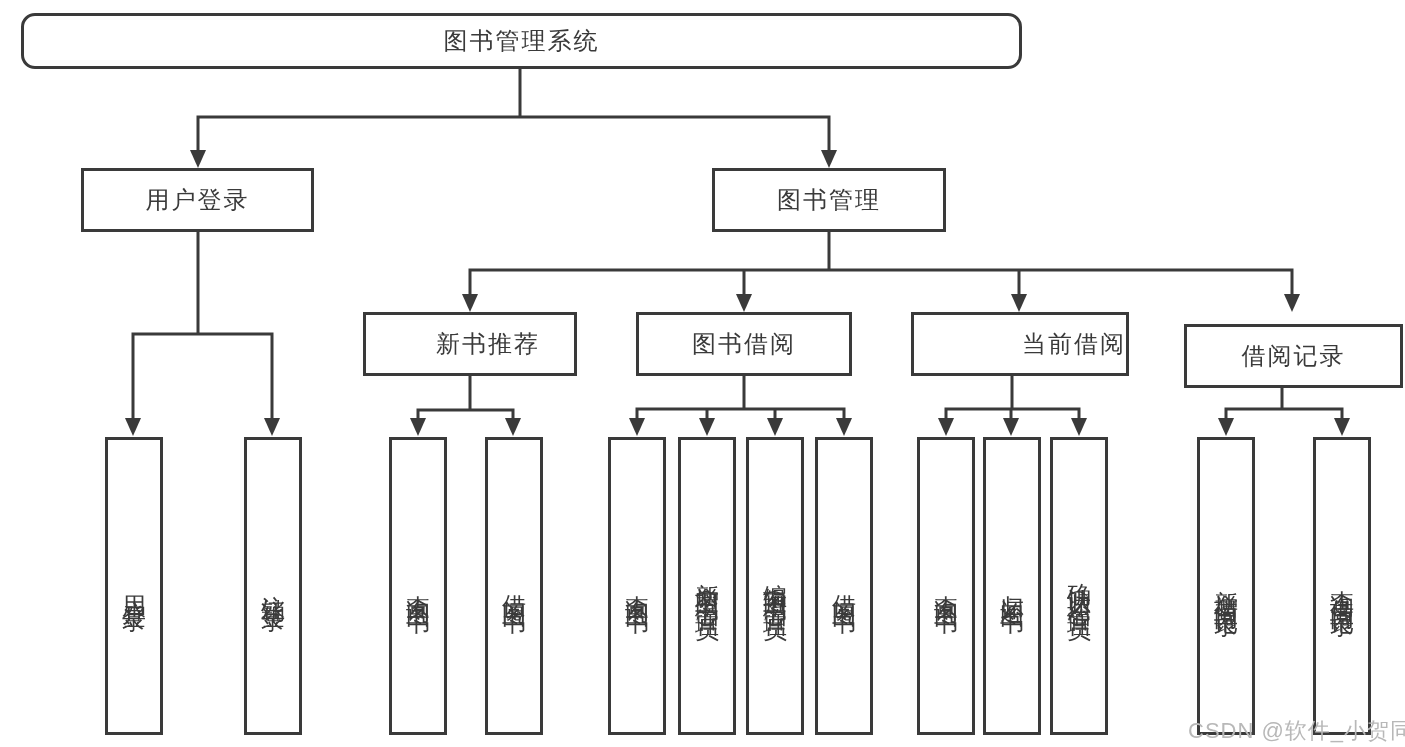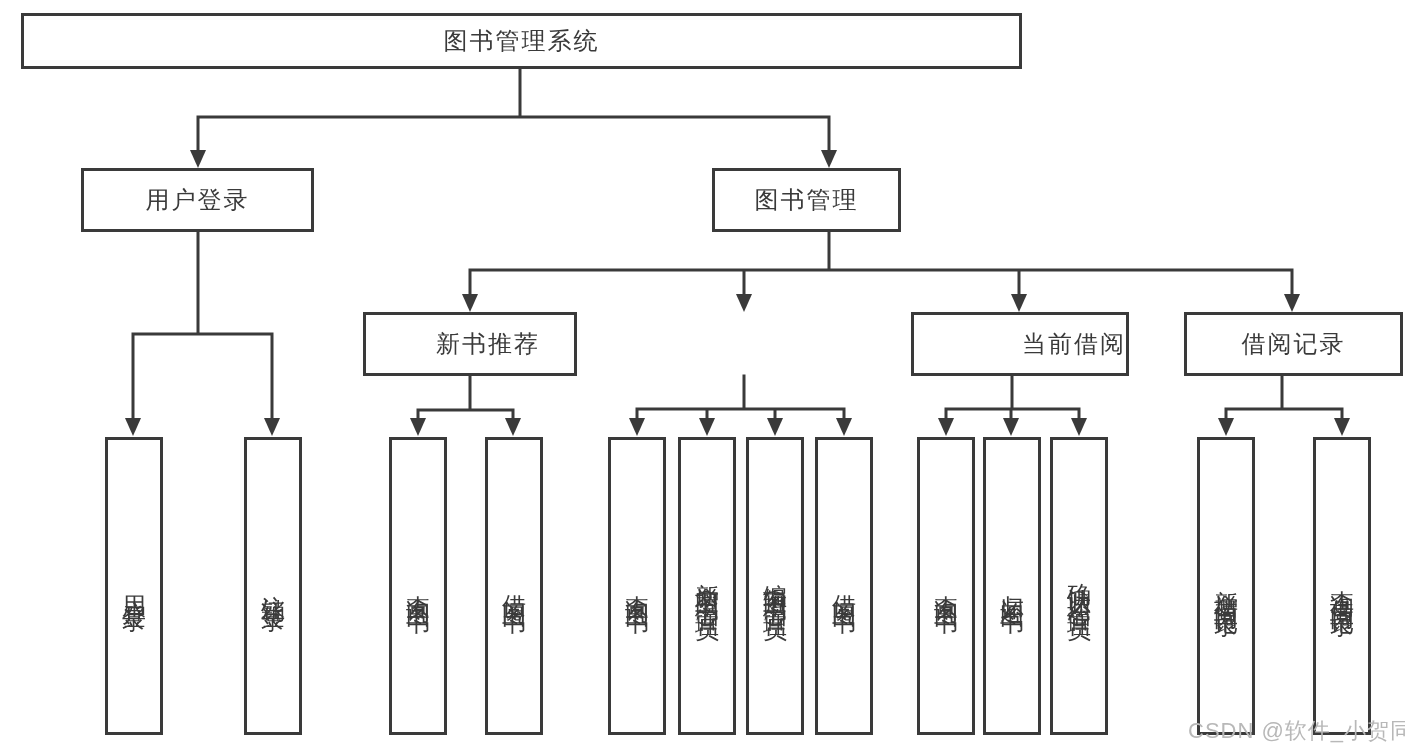--- a/index.html
+++ b/index.html
@@ -43,29 +43,29 @@
     color: #3a3a3a;
     writing-mode: vertical-rl;
     text-orientation: mixed;
     letter-spacing: 5px;
     line-height: 1;
     top: 437px;
     width: 58px;
     height: 298px;
   }
   
-  .n-root   { left: 21px;  top: 13px;  width: 1001px; height: 56px; }
+  .n-root   { left: 21px;  top: 13px;  width: 1001px; height: 56px; border-radius: 14px; }
   
   .n-login  { left: 81px;  top: 168px; width: 233px; height: 64px; }
-  .n-mgmt   { left: 712px; top: 168px; width: 189px; height: 64px; }
+  .n-mgmt   { left: 712px; top: 168px; width: 234px; height: 64px; }
   
   .n-rec    { left: 363px; top: 312px; width: 214px; height: 64px; padding-left: 36px; }
   .n-borrow { left: 636px; top: 312px; width: 216px; height: 64px; }
   .n-cur    { left: 911px; top: 312px; width: 218px; height: 64px; justify-content: flex-end; }
-  .n-log    { left: 1184px;top: 312px; width: 219px; height: 64px; }
+  .n-log    { left: 1184px;top: 324px; width: 219px; height: 64px; }
   
   .lf-1  { left: 105px; }
   .lf-2  { left: 244px; }
   .lf-3  { left: 389px; }
   .lf-4  { left: 485px; }
   .lf-5  { left: 608px; }
   .lf-6  { left: 678px; }
   .lf-7  { left: 746px; }
   .lf-8  { left: 815px; }
   .lf-9  { left: 917px; }
@@ -138,20 +138,23 @@
   <div class="node n-login">
     <span>用户登录</span>
   </div>
   <div class="node n-mgmt">
     <span>图书管理</span>
   </div>
 
   <div class="node n-rec">
     <span>新书推荐</span>
   </div>
+  <div class="node n-borrow">
+    <span>图书借阅</span>
+  </div>
   <div class="node n-cur">
     <span>当前借阅</span>
   </div>
   <div class="node n-log">
     <span>借阅记录</span>
   </div>
 
   <div class="leaf lf-1">
     <span>用户登录</span>
   </div>

